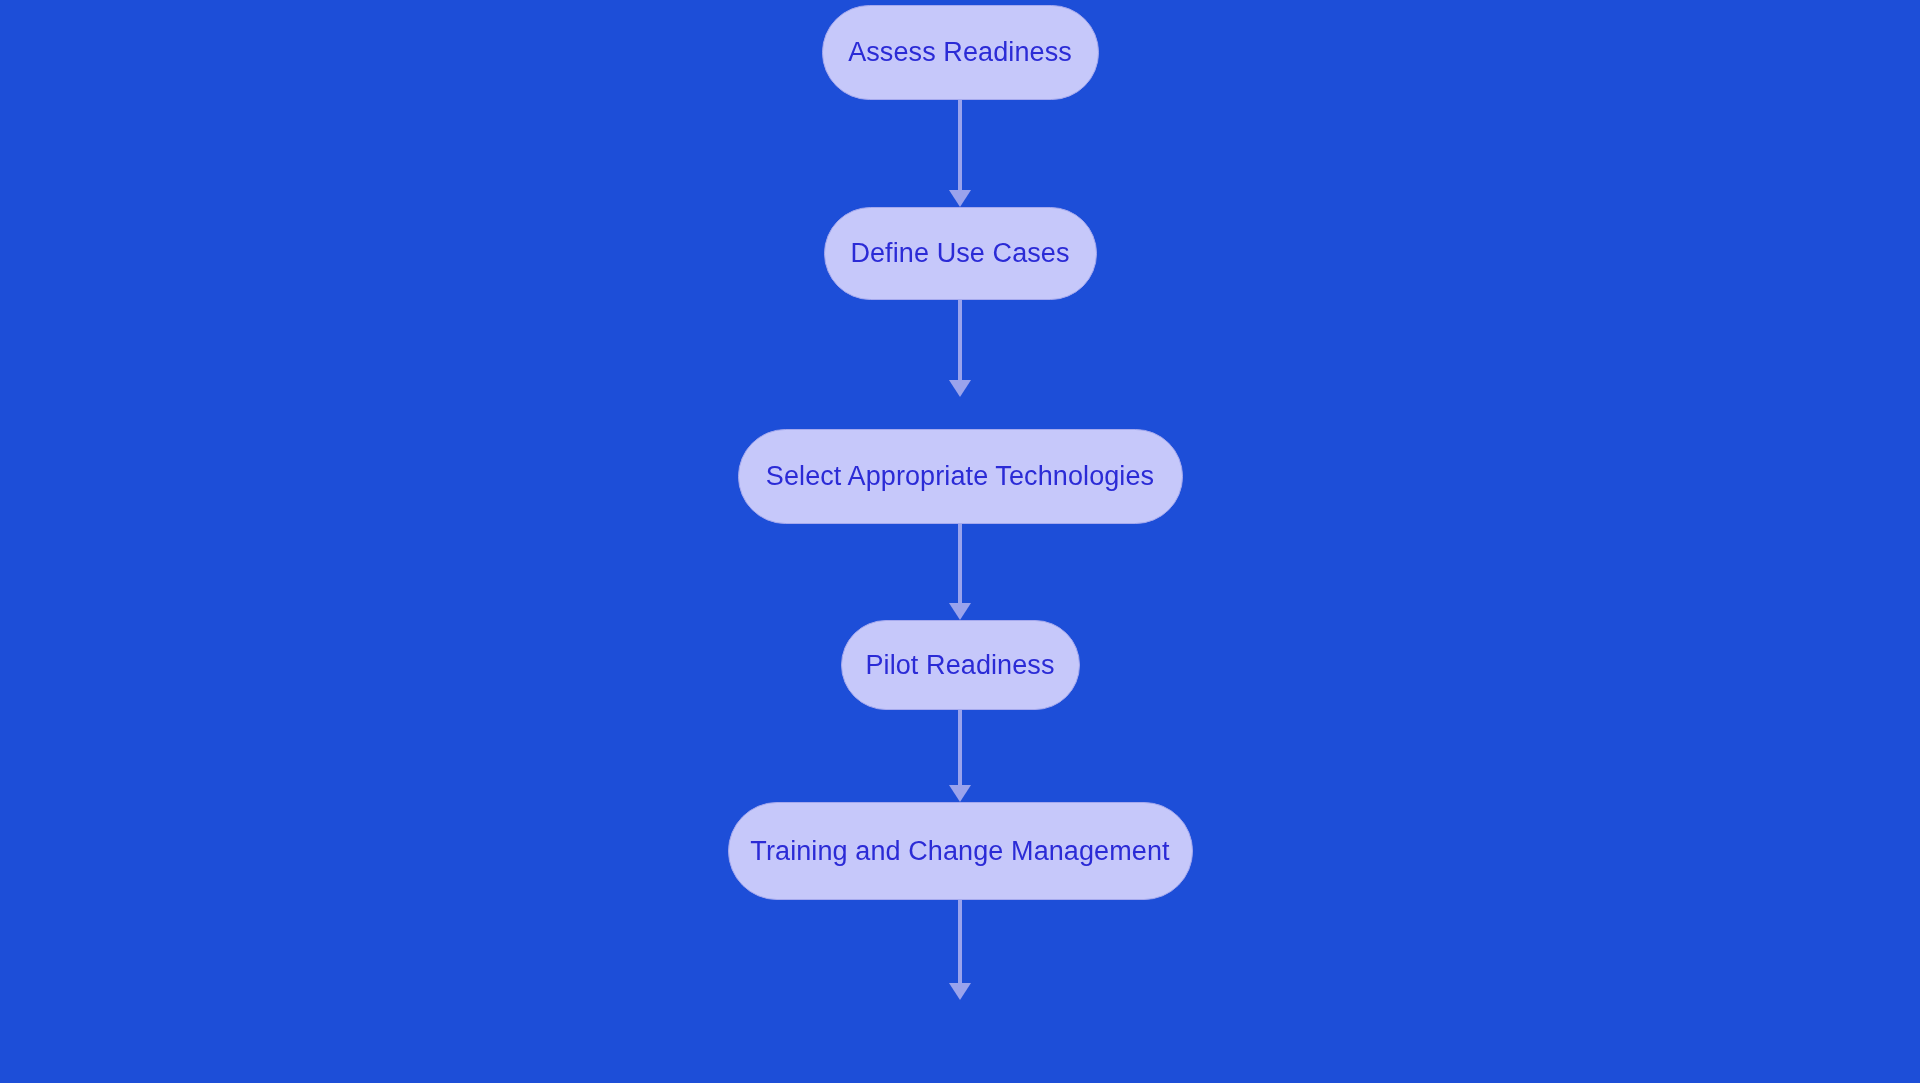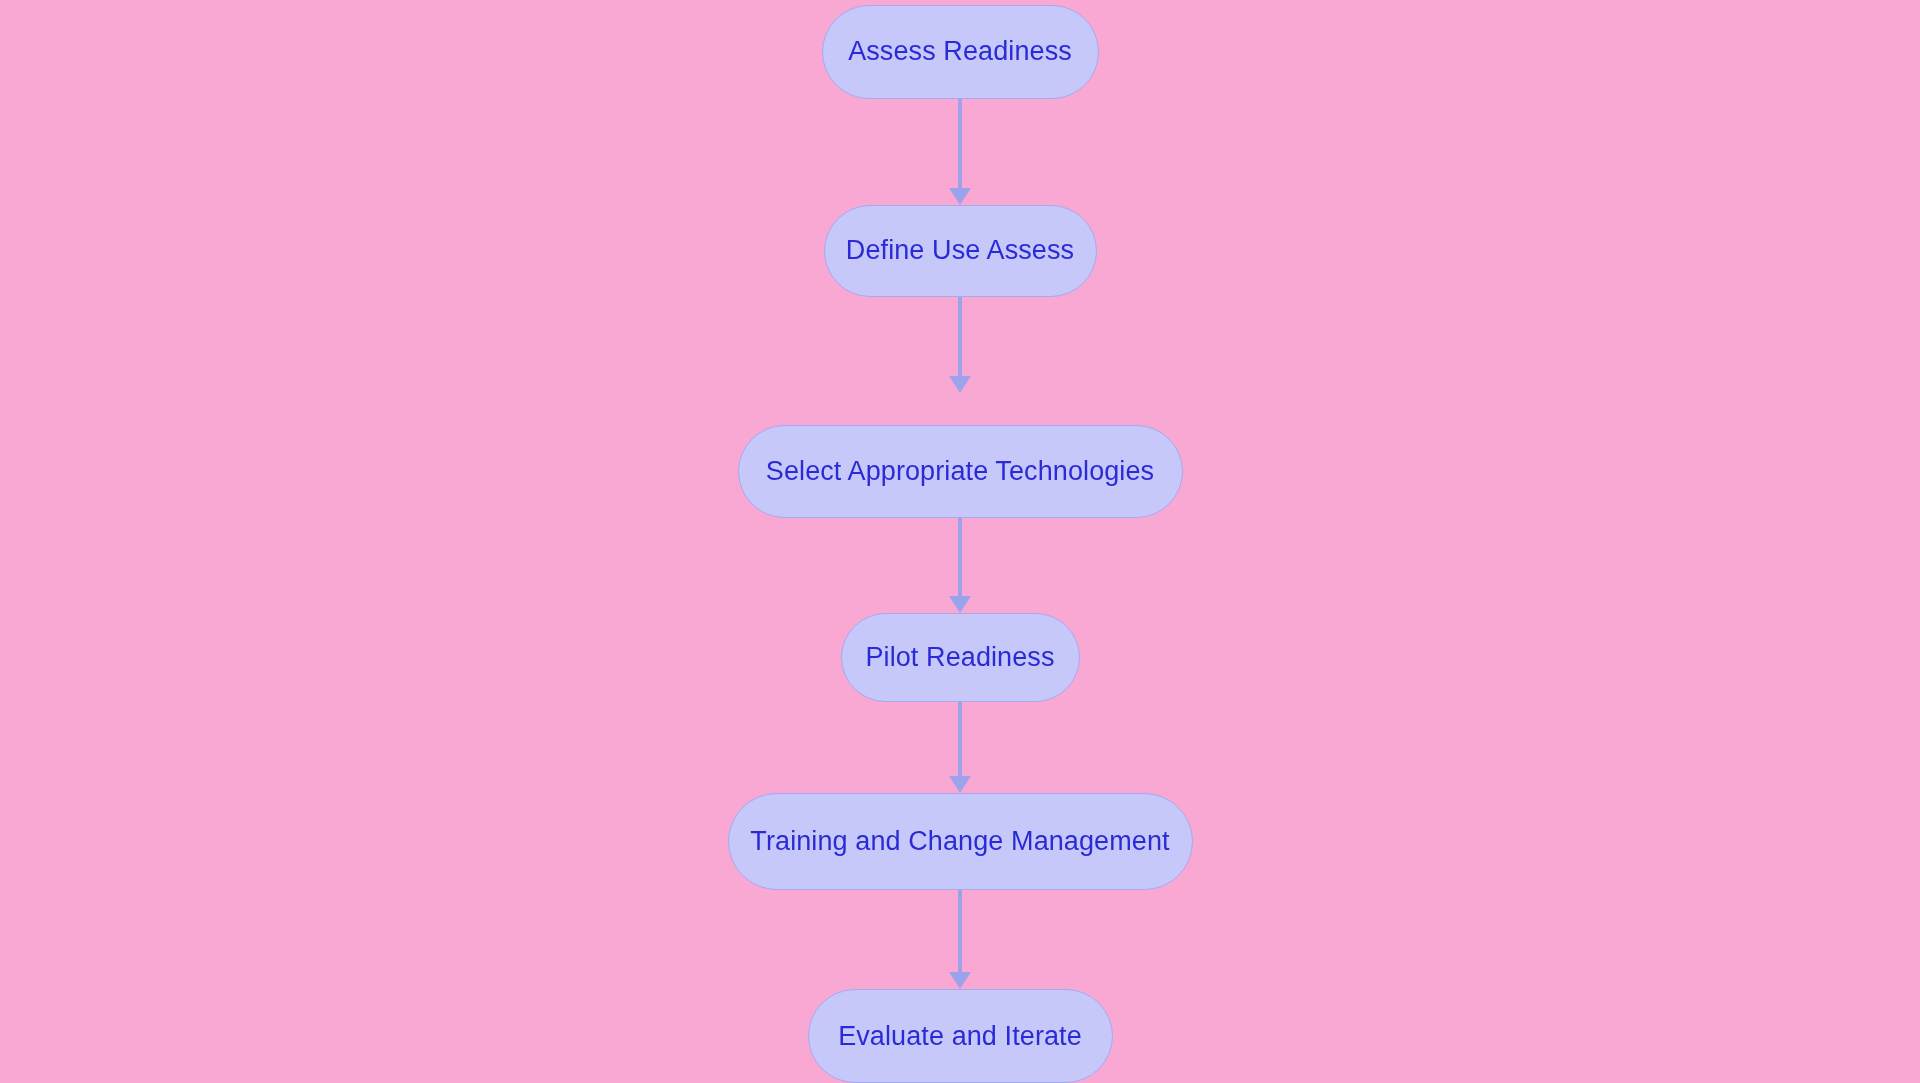--- a/index.html
+++ b/index.html
@@ -12,21 +12,21 @@
     height: 1083px;
     background: #ffffff;
     font-family: "Liberation Sans", sans-serif;
     overflow: hidden;
   }
 
   #flow-canvas {
     position: relative;
     width: 1920px;
     height: 1083px;
-    background: #f9a8d4;
+    background: #1d4ed8;
   }
 
   
   .flow-column {
     position: absolute;
     left: 0;
     top: 0;
     width: 1920px;
     height: 1083px;
     display: flex;
@@ -88,21 +88,21 @@
     <div class="node" style="width:277px;height:95px;margin-top:5px;">
       <span class="node-label">Assess Readiness</span>
     </div>
 
     <div class="connector" style="height:107px;">
       <div class="connector-stem"></div>
       <div class="connector-head"></div>
     </div>
 
     <div class="node" style="width:273px;height:93px;">
-      <span class="node-label">Define Use Assess</span>
+      <span class="node-label">Define Use Cases</span>
     </div>
 
     <div class="connector" style="height:97px;">
       <div class="connector-stem"></div>
       <div class="connector-head"></div>
     </div>
 
     <div class="node" style="width:445px;height:95px;margin-top:32px;">
       <span class="node-label">Select Appropriate Technologies</span>
     </div>
@@ -123,18 +123,15 @@
 
     <div class="node" style="width:465px;height:98px;">
       <span class="node-label">Training and Change Management</span>
     </div>
 
     <div class="connector" style="height:100px;">
       <div class="connector-stem"></div>
       <div class="connector-head"></div>
     </div>
 
-    <div class="node" style="width:305px;height:95px;">
-      <span class="node-label">Evaluate and Iterate</span>
-    </div>
 
   </div>
 </div>
 
 </body></html>

